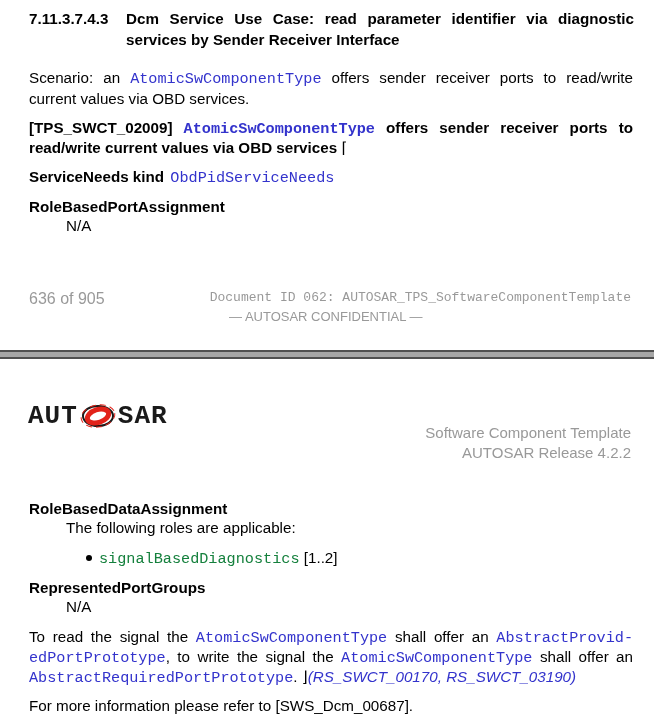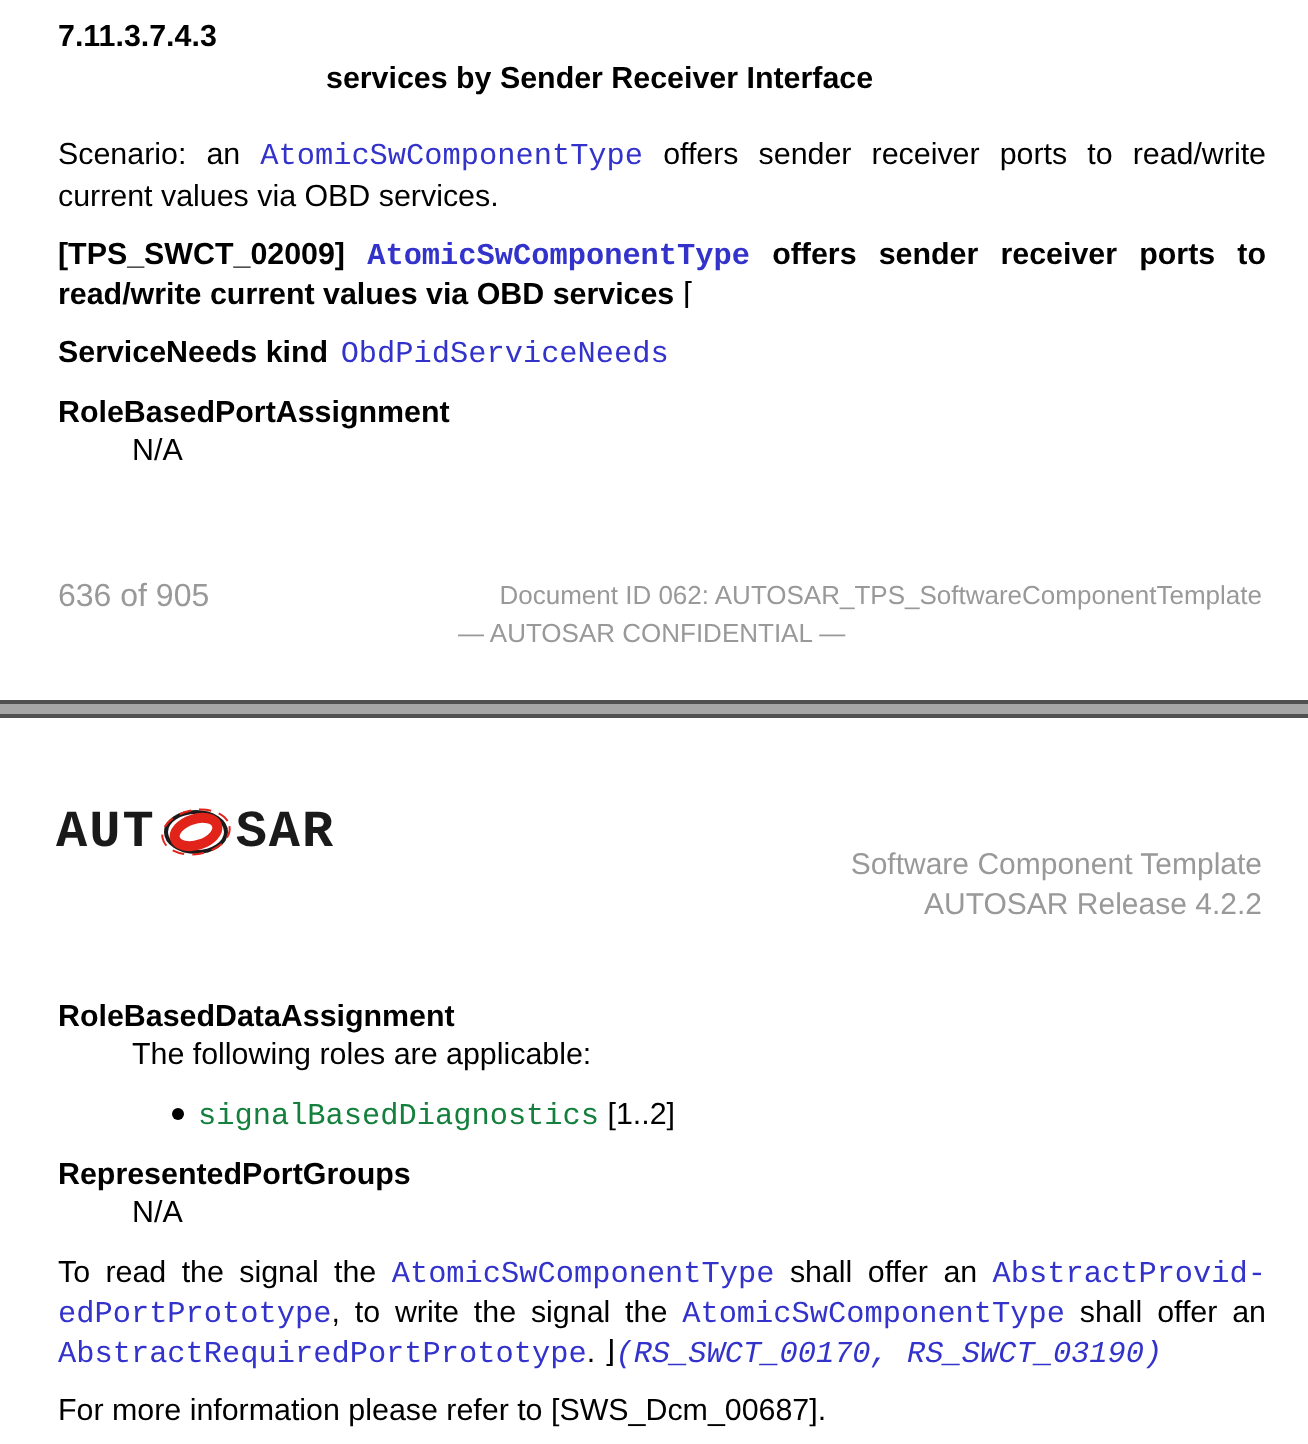--- a/index.html
+++ b/index.html
@@ -5,33 +5,34 @@
   html, body { margin:0; padding:0; background:#ffffff; }
   body { width:654px; height:722px; position:relative; overflow:hidden;
          font-family:"Liberation Sans", sans-serif; color:#000; }
   .abs { position:absolute; }
   .mono { font-family:"Liberation Mono", "DejaVu Sans Mono", monospace; color:#3333cc; font-weight:normal; }
   .monob { font-family:"Liberation Mono", "DejaVu Sans Mono", monospace; color:#3333cc; font-weight:bold; }
   .txt { font-size:15.2px; line-height:21px; }
   .bold { font-weight:bold; }
   .heading { font-size:15.2px; font-weight:bold; line-height:20px; }
   .gray { color:#999999; }
-  .italic-ref { color:#3333cc; font-style:italic;font-family:Liberation Mono, monospace; }
+  .italic-ref { color:#3333cc; font-style:italic; }
   .separator { position:absolute; left:0; top:350px; width:654px; height:5px;
                background:#a6a6a6; border-top:2px solid #505050; border-bottom:2px solid #505050; }
   .bullet { display:inline-block; width:6px; height:6px; border-radius:50%; background:#000; margin-right:7px; vertical-align:middle; position:relative; top:-1px; }
   .logo-text { font-family:Liberation Mono, monospace; font-weight:900; font-size:26px; letter-spacing:1px; color:#1a1a1a; }
 </style>
 </head>
 <body>
 
 <div class="abs heading" style="left:29px; top:9px; width:604px;">
   <span>7.11.3.7.4.3</span>
+  <span style="position:absolute; left:97px; width:508px; text-align:justify; text-align-last:justify;">Dcm Service Use Case: read parameter identifier via diagnostic</span>
 </div>
-<div class="abs heading" style="left:126px; top:30px;margin-left:37px;">services by Sender Receiver Interface</div>
+<div class="abs heading" style="left:126px; top:30px;">services by Sender Receiver Interface</div>
 
 <div class="abs txt" style="left:29px; top:67px; width:604px; text-align:justify; text-align-last:justify;">
   <span>Scenario: an </span><span class="mono">AtomicSwComponentType</span><span> offers sender receiver ports to read/write</span>
 </div>
 <div class="abs txt" style="left:29px; top:88px;">current values via OBD services.</div>
 
 <div class="abs txt bold" style="left:29px; top:117px; width:604px; text-align:justify; text-align-last:justify;">
   <span>[TPS_SWCT_02009]</span>
   <span class="monob">AtomicSwComponentType</span><span> offers sender receiver ports to</span>
 </div>
@@ -42,21 +43,21 @@
 
 <div class="abs txt" style="left:29px; top:166px;">
   <span class="bold">ServiceNeeds kind</span>
   <span class="mono" style="margin-left:2px;">ObdPidServiceNeeds</span>
 </div>
 
 <div class="abs txt bold" style="left:29px; top:196px;">RoleBasedPortAssignment</div>
 <div class="abs txt" style="left:66px; top:215px;">N/A</div>
 
 <div class="abs gray" style="left:29px; top:290px; font-size:16px;">636 of 905</div>
-<div class="abs gray" style="right:23px; top:290px; font-size:13px;">Document ID 062: AUTOSAR_TPS_SoftwareComponentTemplate</div>
+<div class="abs gray" style="right:23px; top:290px; font-size:13px;font-family:Liberation Mono, monospace;">Document ID 062: AUTOSAR_TPS_SoftwareComponentTemplate</div>
 <div class="abs gray" style="left:229px; top:309px; font-size:13px;">— AUTOSAR CONFIDENTIAL —</div>
 
 <div class="separator"></div>
 
 <div class="abs" style="left:28px; top:401px; height:30px; display:flex; align-items:center;">
   <span class="logo-text">AUT</span>
   <svg width="38" height="30" viewBox="0 0 38 30" style="margin:0 1px;">
     <ellipse cx="19" cy="15" rx="15" ry="10" fill="none" stroke="#1a1a1a" stroke-width="2"></ellipse>
     <ellipse cx="19" cy="15" rx="11" ry="6.5" fill="none" stroke="#e2231a" stroke-width="5" transform="rotate(-18 19 15)"></ellipse>
     <ellipse cx="19" cy="15" rx="17" ry="11" fill="none" stroke="#e2231a" stroke-width="1" stroke-dasharray="6 4" transform="rotate(-10 19 15)"></ellipse>

